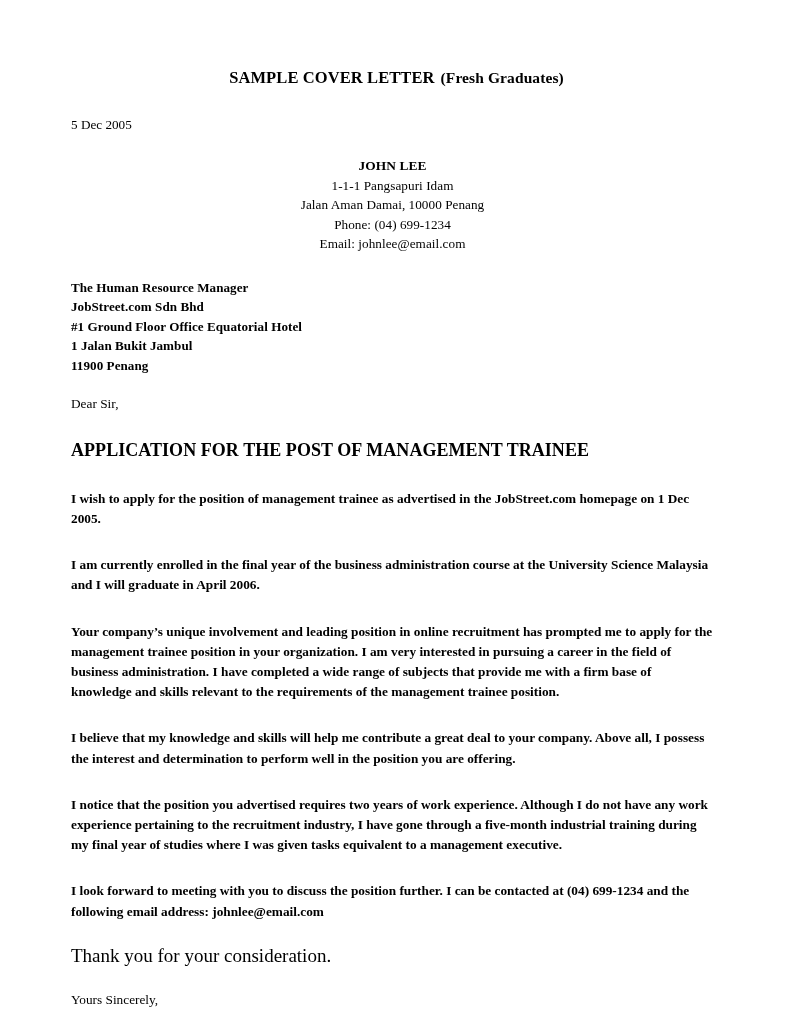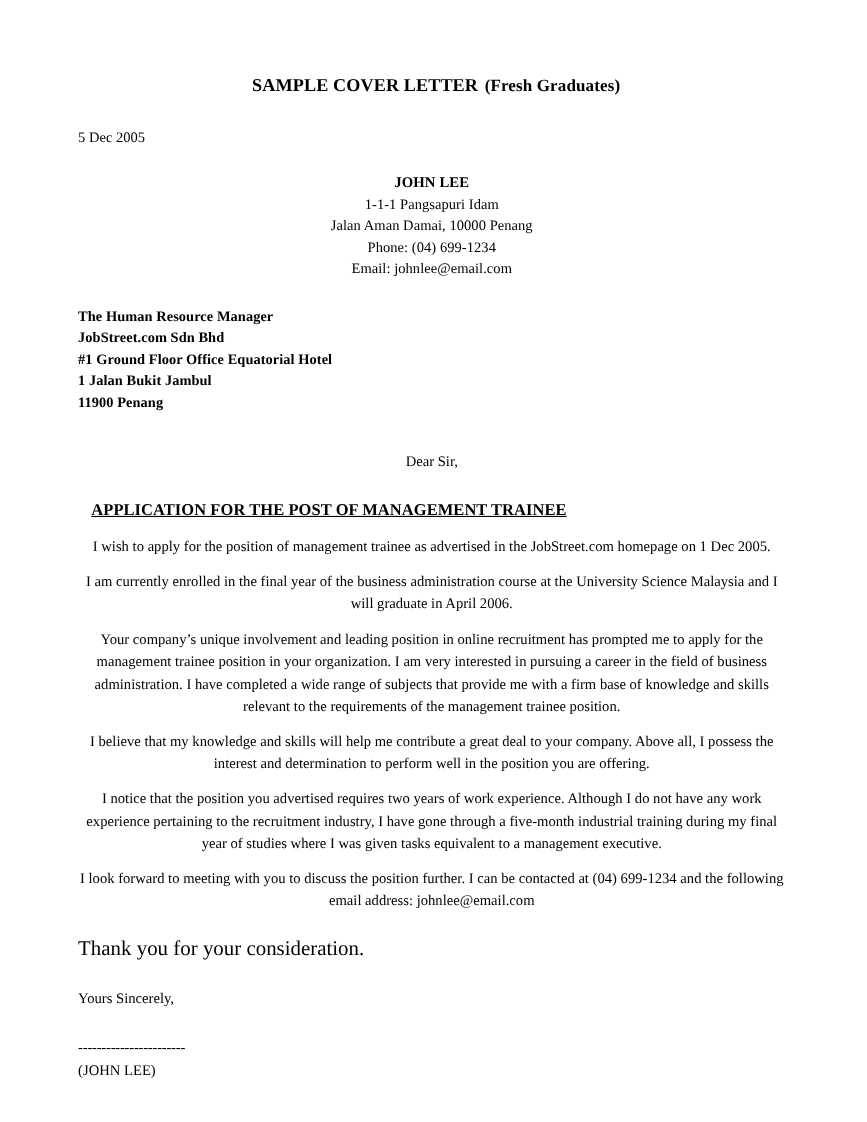--- a/index.html
+++ b/index.html
@@ -72,41 +72,39 @@
   }
   .recipient-line {
     font-size: 13.1px;
     font-weight: bold;
     line-height: 1.48;
     letter-spacing: 0.05px;
   }
 
   .salutation {
     font-size: 13.3px;
-    margin-top: 36px;
+    margin-top: 20px;
     line-height: 1.4;
-    text-align: center;
   }
 
   .subject {
-    font-size: 15px;
+    font-size: 18px;
     font-weight: bold;
-    text-decoration: underline;
     margin-top: 24px;
     line-height: 1.4;
     letter-spacing: 0.05px;
     display: inline-block;
-    margin-left: 12px;
   }
 
   .para {
     font-size: 13.3px;
     line-height: 1.52;
-    margin-top: 12px;
-    text-align: center;
+    margin-top: 26px;
+    text-align: left;
+    font-weight: bold;
   }
 
   .closing-thanks {
     font-size: 19px;
     margin-top: 21px;
     line-height: 1.4;
   }
   .closing-sincerely {
     font-size: 13.3px;
     margin-top: 22px;

